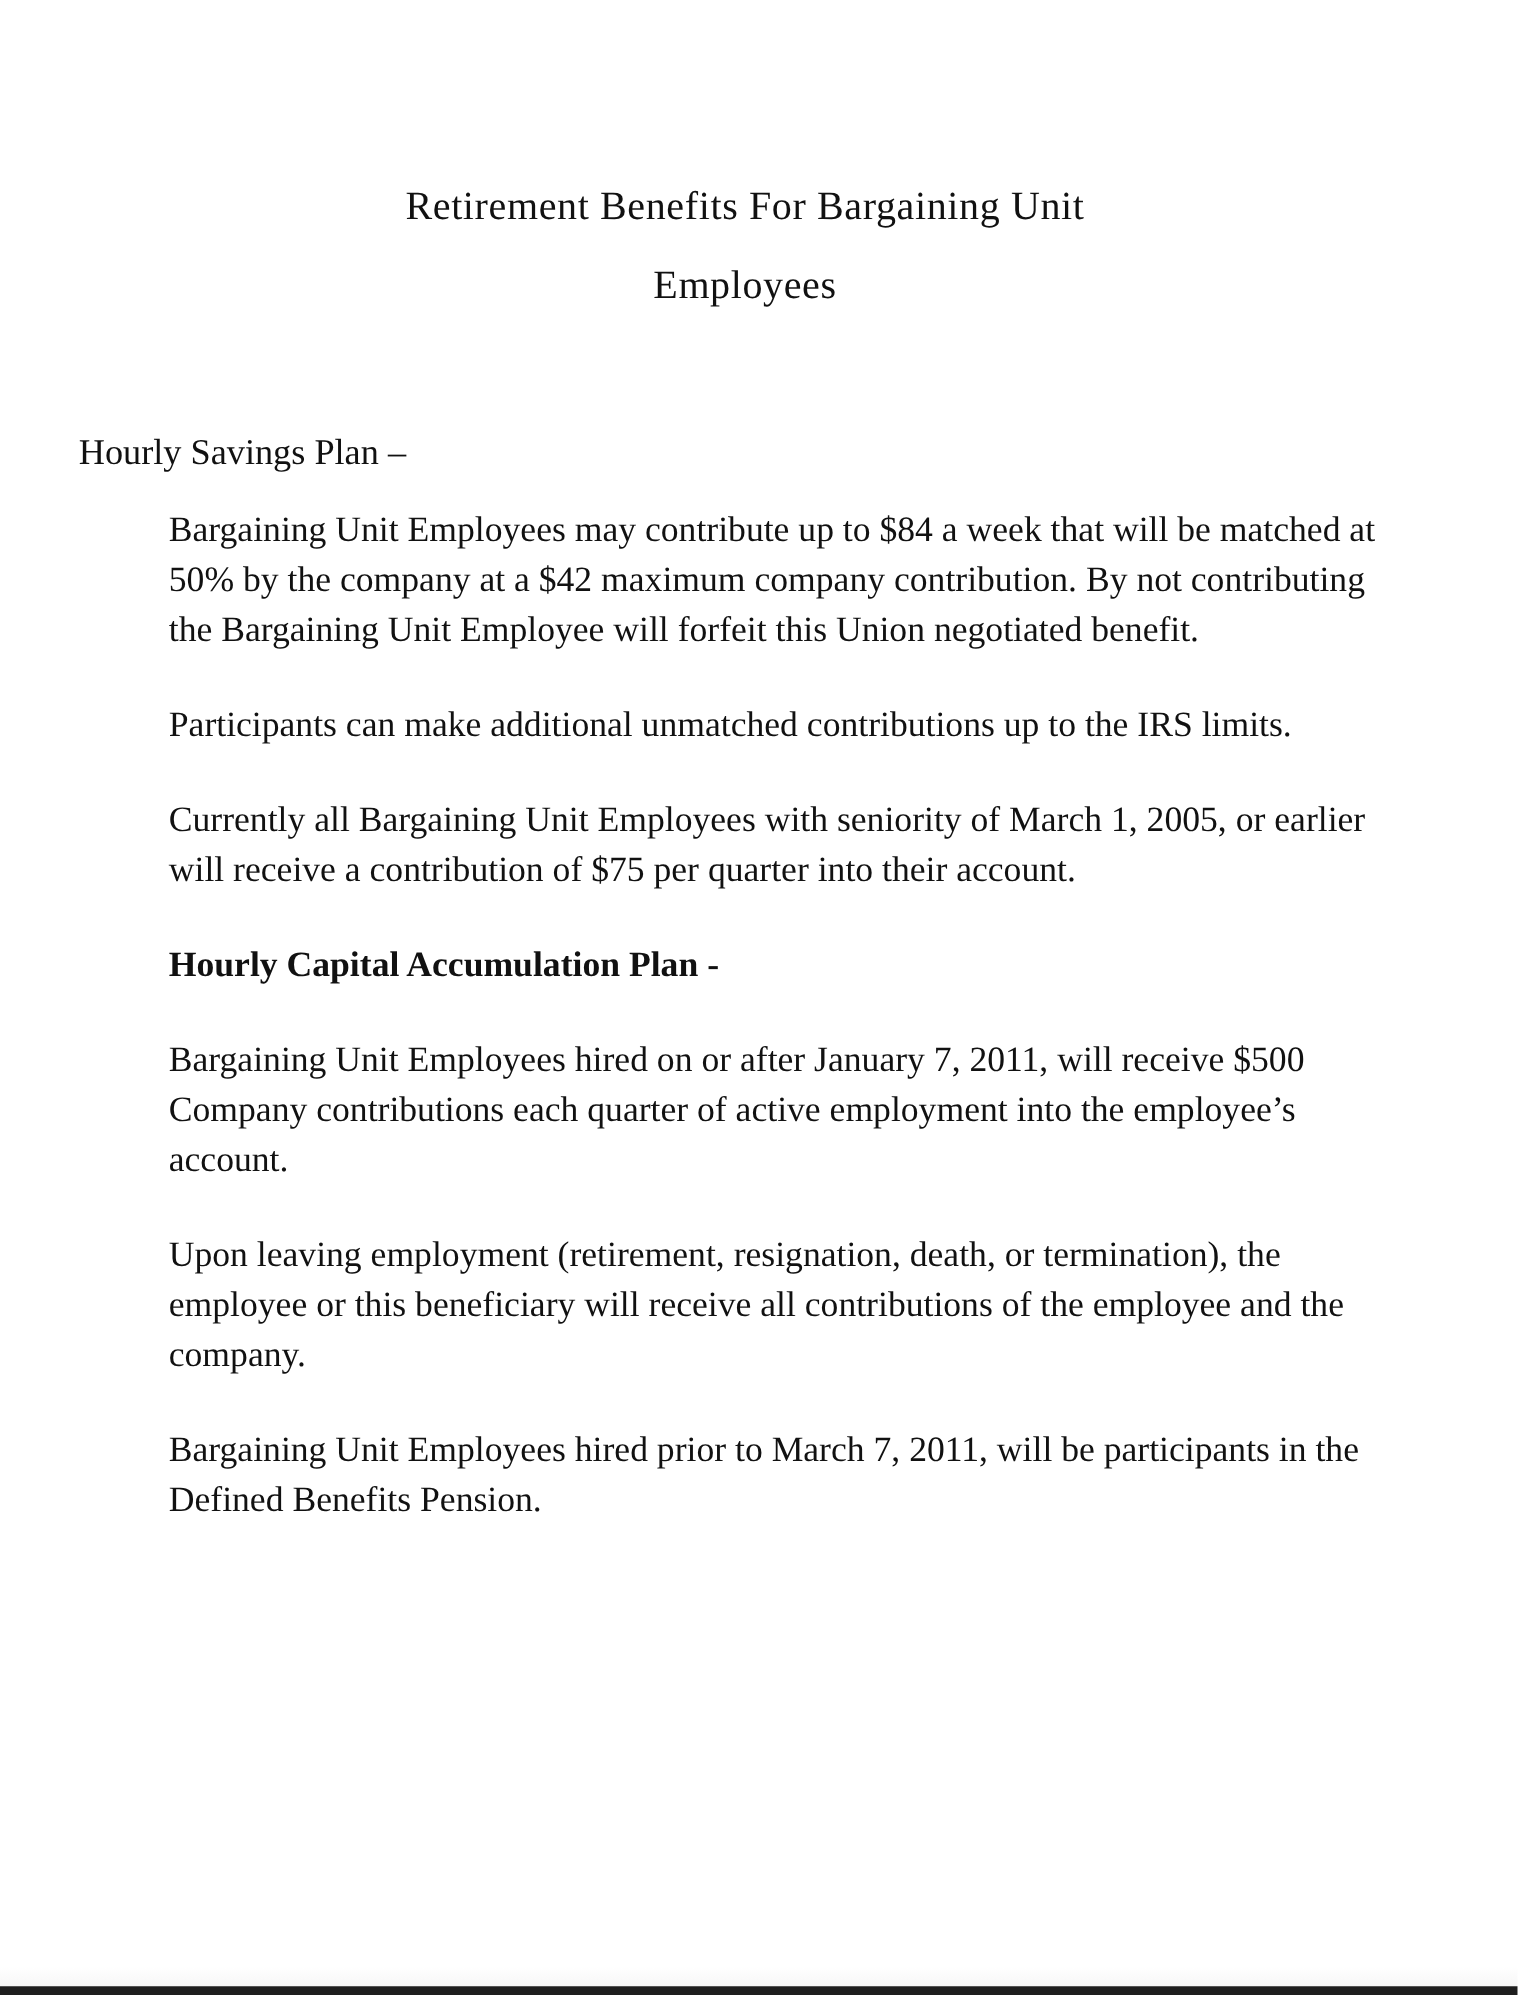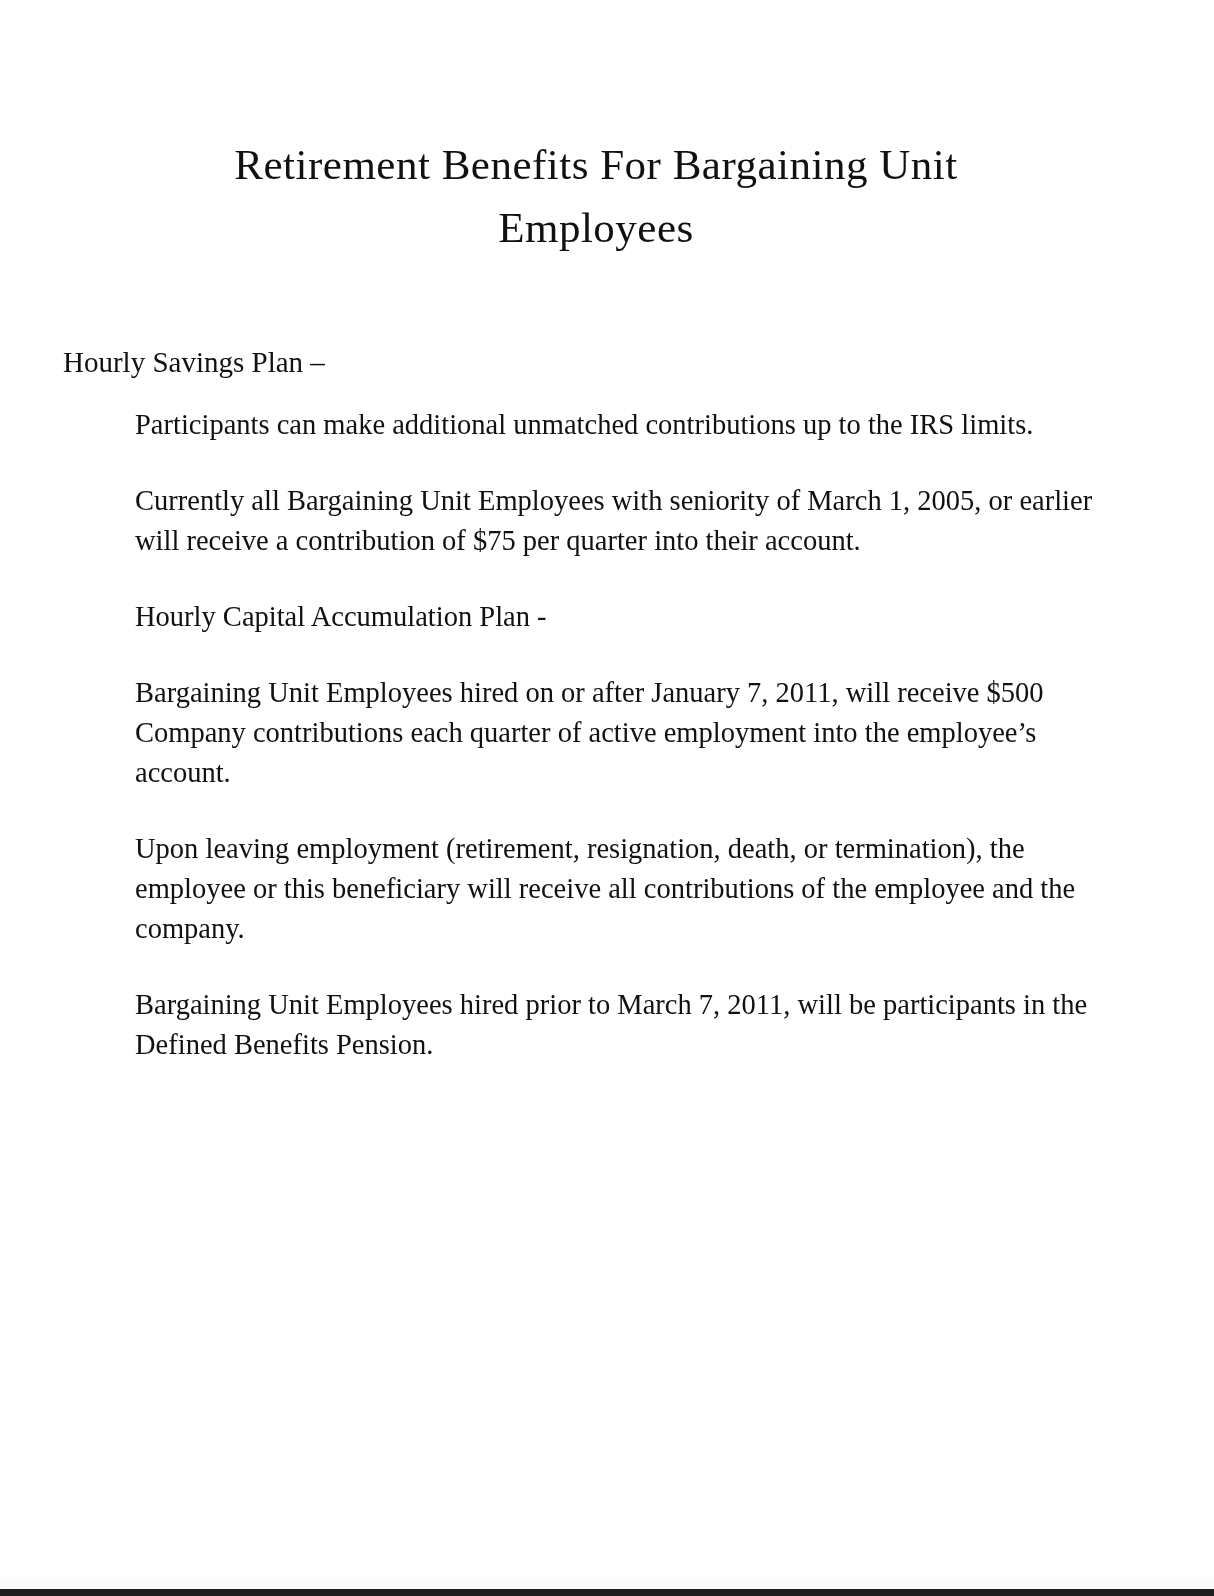--- a/index.html
+++ b/index.html
@@ -20,40 +20,41 @@
     top: 0;
     left: 0;
     width: 1214px;
     padding: 133px 85px 0 63px;
     box-sizing: border-box;
   }
   h1.doc-title {
     margin: 0 0 84px 0;
     text-align: center;
     font-weight: 400;
-    font-size: 43px;
+    font-size: 32px;
     line-height: 63px;
     letter-spacing: 0.5px;
   }
   h1.doc-title span { display: block; }
   h2.section-heading {
     margin: 30px 0 24px 0;
     font-weight: 400;
     font-size: 29px;
     line-height: 38px;
   }
   .section p {
     margin: 0 0 36px 0;
     padding-left: 72px;
     font-size: 28.5px;
     line-height: 40px;
     max-width: 1072px;
   }
   .section p.subheading {
     margin-bottom: 36px;
+    font-weight: bold;
   }
   .footer-shade {
     position: absolute;
     left: 0;
     bottom: 7px;
     width: 100%;
     height: 16px;
     background: linear-gradient(to bottom, rgba(250,250,250,0), #f7f7f7);
   }
   .bottom-bar {
@@ -70,20 +71,21 @@
 
 <div class="page">
 
   <h1 class="doc-title">
     <span>Retirement Benefits For Bargaining Unit</span>
     <span>Employees</span>
   </h1>
 
   <section class="section">
     <h2 class="section-heading">Hourly Savings Plan –</h2>
+    <p>Bargaining Unit Employees may contribute up to $84 a week that will be matched at 50% by the company at a $42 maximum company contribution. By not contributing the Bargaining Unit Employee will forfeit this Union negotiated benefit.</p>
     <p>Participants can make additional unmatched contributions up to the IRS limits.</p>
   </section>
 
   <section class="section">
     <p>Currently all Bargaining Unit Employees with seniority of March 1, 2005, or earlier will receive a contribution of $75 per quarter into their account.</p>
     <p class="subheading">Hourly Capital Accumulation Plan -</p>
     <p>Bargaining Unit Employees hired on or after January 7, 2011, will receive $500 Company contributions each quarter of active employment into the employee’s account.</p>
     <p>Upon leaving employment (retirement, resignation, death, or termination), the employee or this beneficiary will receive all contributions of the employee and the company.</p>
   </section>
 

